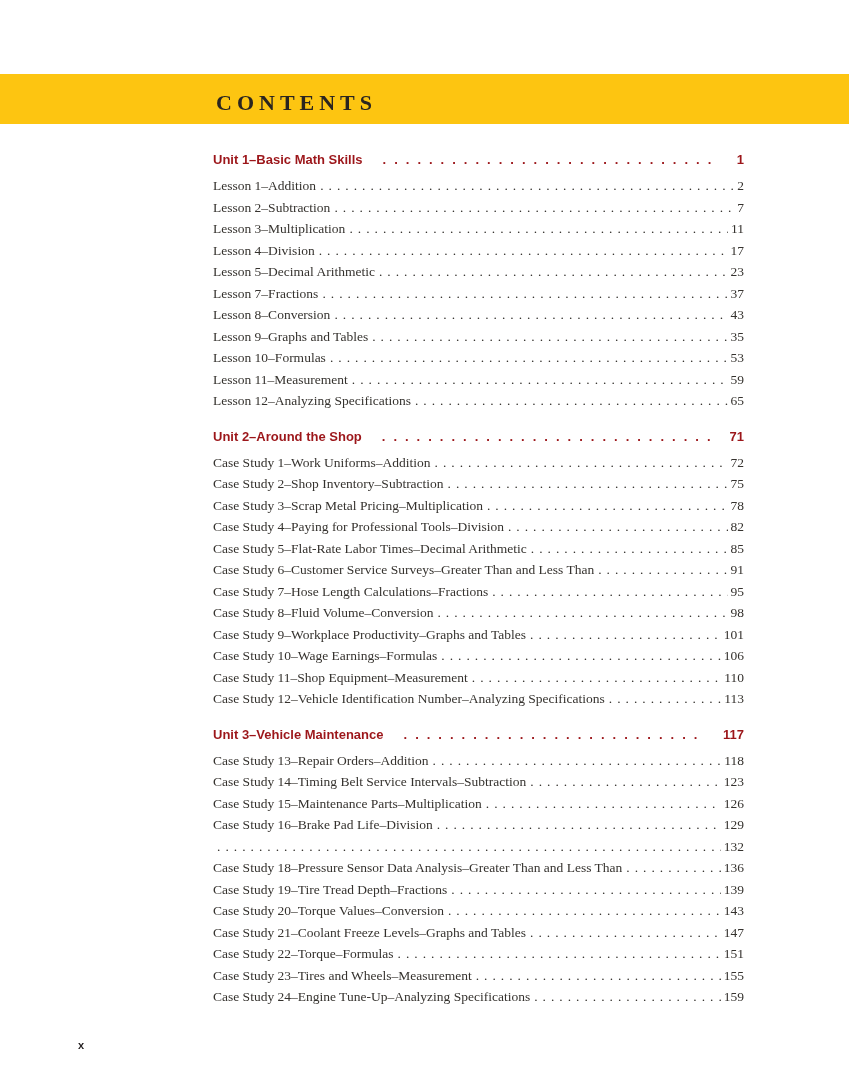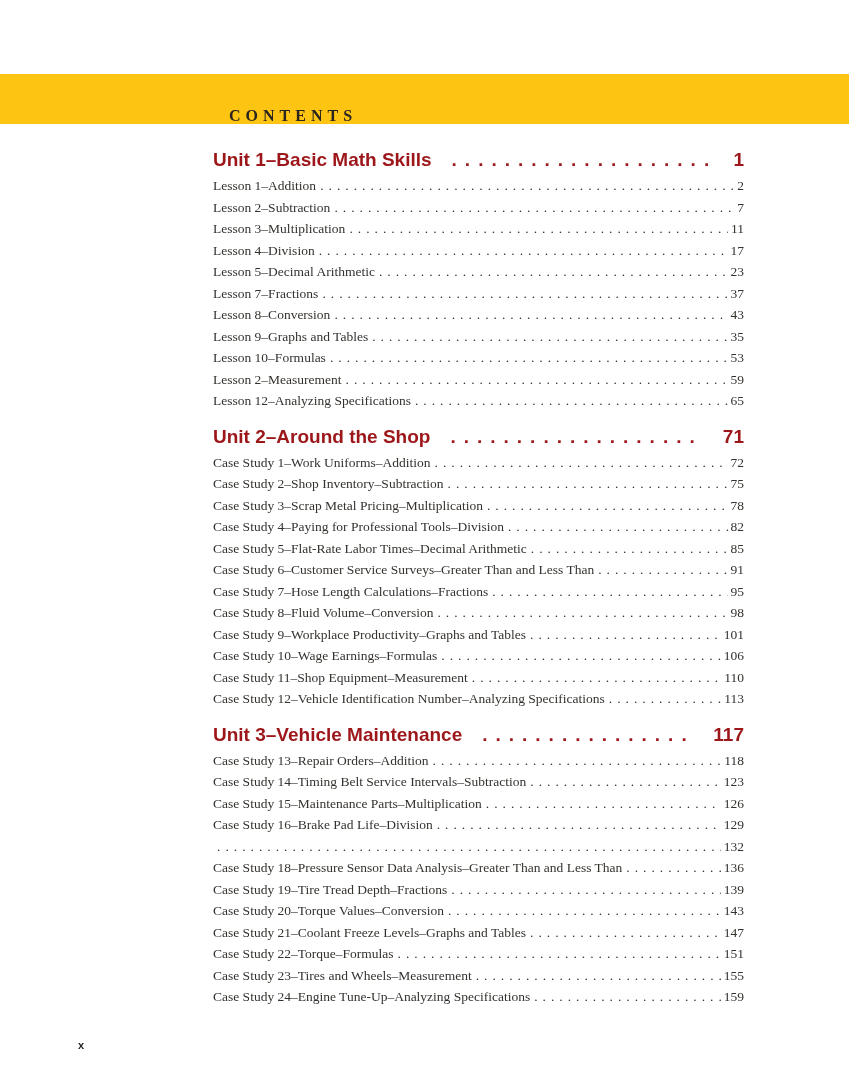--- a/index.html
+++ b/index.html
@@ -17,45 +17,45 @@
   }
   .banner {
     position: absolute;
     left: 0;
     top: 74px;
     width: 849px;
     height: 50px;
     background: var(--banner-yellow, #fdc511);
   }
   .banner h1 {
-    margin: 16px;
+    margin: 3px;
     padding-left: 213px;
     line-height: 52px;
     font-family: "Liberation Serif", serif;
     font-weight: bold;
-    font-size: 16px;
+    font-size: 22px;
     letter-spacing: 5px;
     color: var(--banner-text, #2a2520);
   }
   .toc {
     position: absolute;
     left: 213px;
     top: 124px;
     width: 531px;
   }
   .toc-unit { margin: 0; }
   .row {
     display: flex;
     align-items: baseline;
     white-space: nowrap;
   }
   .unit-row {
     font-family: "Liberation Sans", sans-serif;
     font-weight: bold;
-    font-size: 19px;
+    font-size: 13px;
     color: var(--heading-red, #9c161a);
     height: 22px;
     line-height: 22px;
     margin-top: 14px;
     margin-bottom: 4px;
     gap: 16px;
   }
   .toc-unit:first-child .unit-row { margin-top: 25px; }
   .entry-row {
     font-size: 13.5px;
@@ -141,21 +141,21 @@
         <span class="entry-title">Lesson 9–Graphs and Tables</span>
         <span class="leader"></span>
         <span class="entry-page">35</span>
       </div>
       <div class="row entry-row">
         <span class="entry-title">Lesson 10–Formulas</span>
         <span class="leader"></span>
         <span class="entry-page">53</span>
       </div>
       <div class="row entry-row">
-        <span class="entry-title">Lesson 2–Measurement</span>
+        <span class="entry-title">Lesson 11–Measurement</span>
         <span class="leader"></span>
         <span class="entry-page">59</span>
       </div>
       <div class="row entry-row">
         <span class="entry-title">Lesson 12–Analyzing Specifications</span>
         <span class="leader"></span>
         <span class="entry-page">65</span>
       </div>
     </section>
     <section class="toc-unit">

